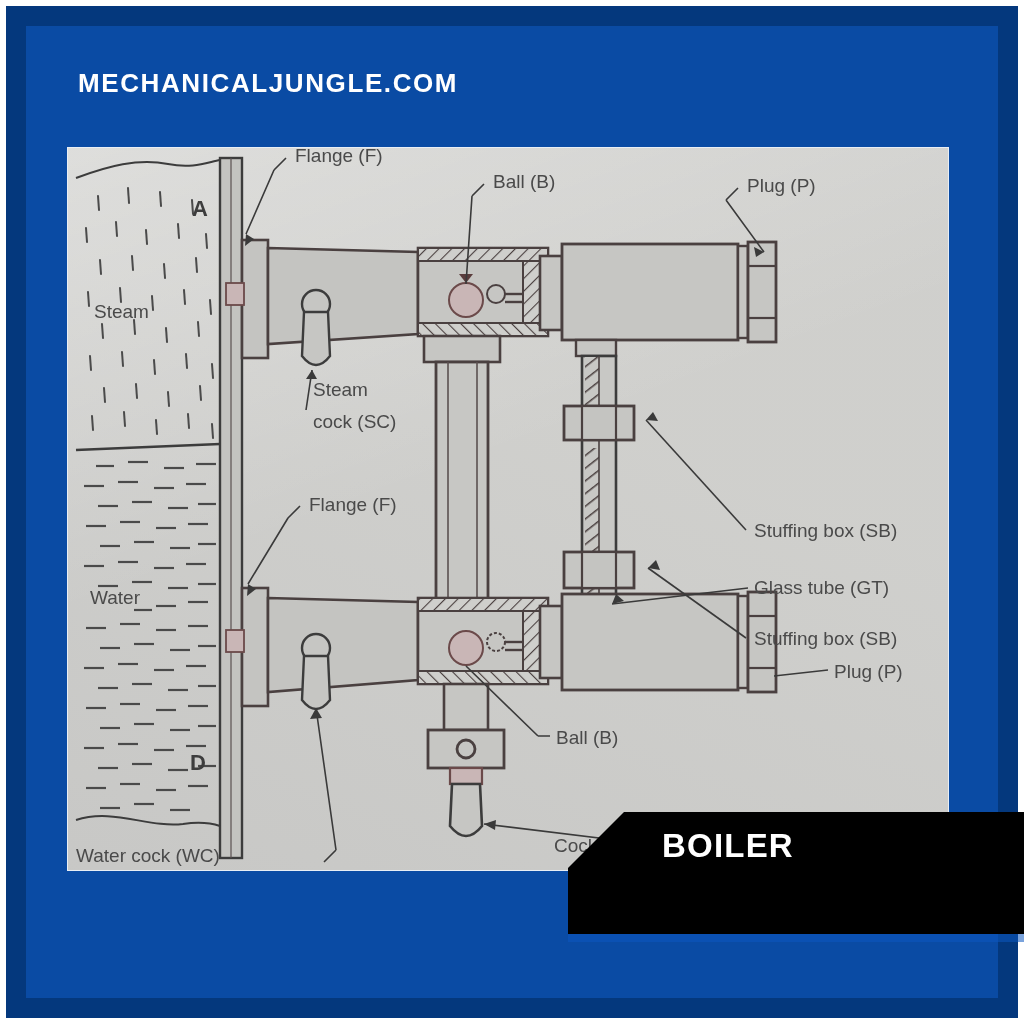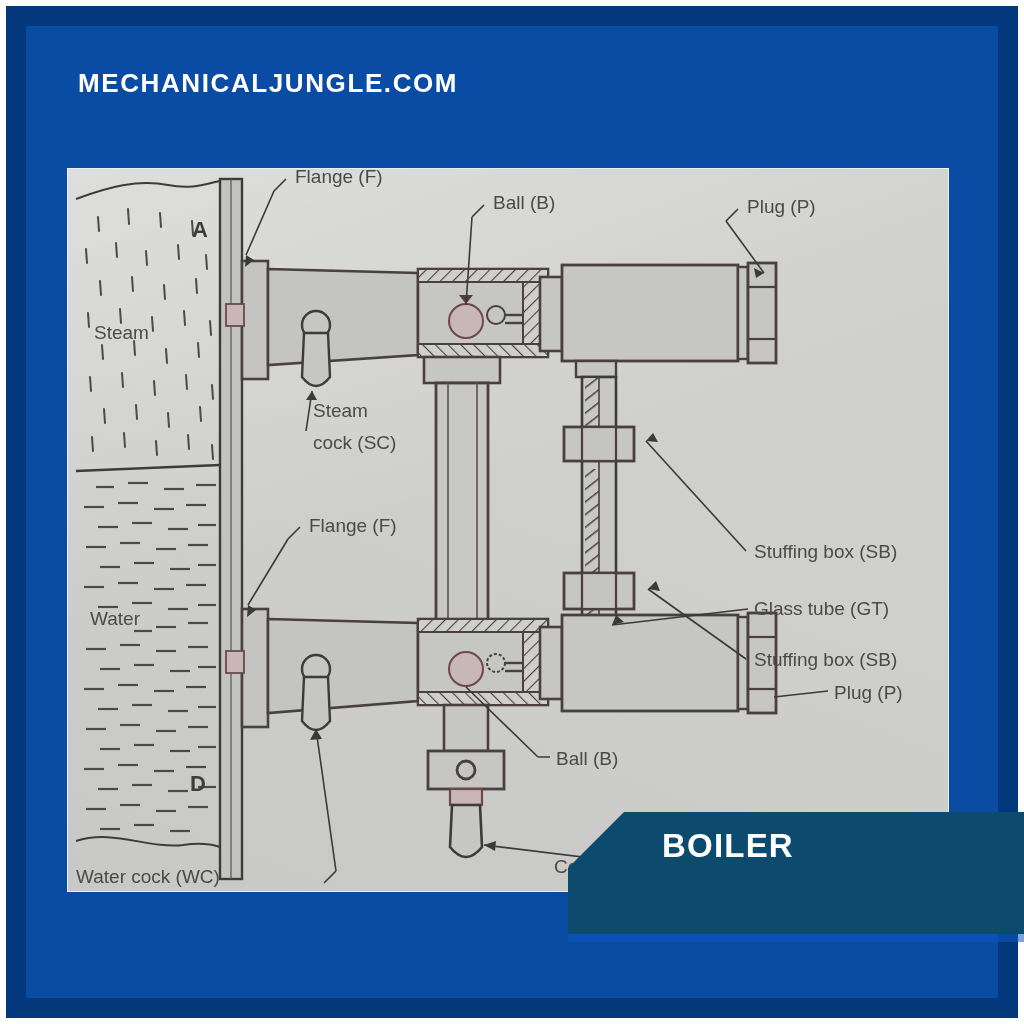--- a/index.html
+++ b/index.html
@@ -43,21 +43,20 @@
   
   .panel {
     position: absolute;
     left: 68px;
     top: 148px;
     width: 880px;
     height: 722px;
     background: #cfcfcd;
     box-shadow: 0 0 0 1px #e8eef5;
     overflow: hidden;
-    margin-top: 21px;
   }
   .panel-inner {
     position: absolute;
     inset: 0;
     background:
       linear-gradient(160deg, rgba(255,255,255,0.30), rgba(255,255,255,0.0) 45%),
       linear-gradient(20deg, rgba(190,190,190,0.35), rgba(255,255,255,0.05) 60%),
       #cdcdca;
   }
   .diagram {
@@ -65,21 +64,21 @@
     inset: 0;
   }
   .diagram svg { display:block; width:100%; height:100%; }
   
   .banner {
     position: absolute;
     left: 568px;
     top: 812px;
     width: 456px;
     height: 122px;
-    background: #0c4a6e;
+    background: #000000;
     clip-path: polygon(56px 0, 100% 0, 100% 100%, 0 100%, 0 56px);
     z-index: 5;
     text-decoration: underline;
   }
   .banner-shade {
     position: absolute;
     left: 568px;
     top: 880px;
     width: 456px;
     height: 62px;

